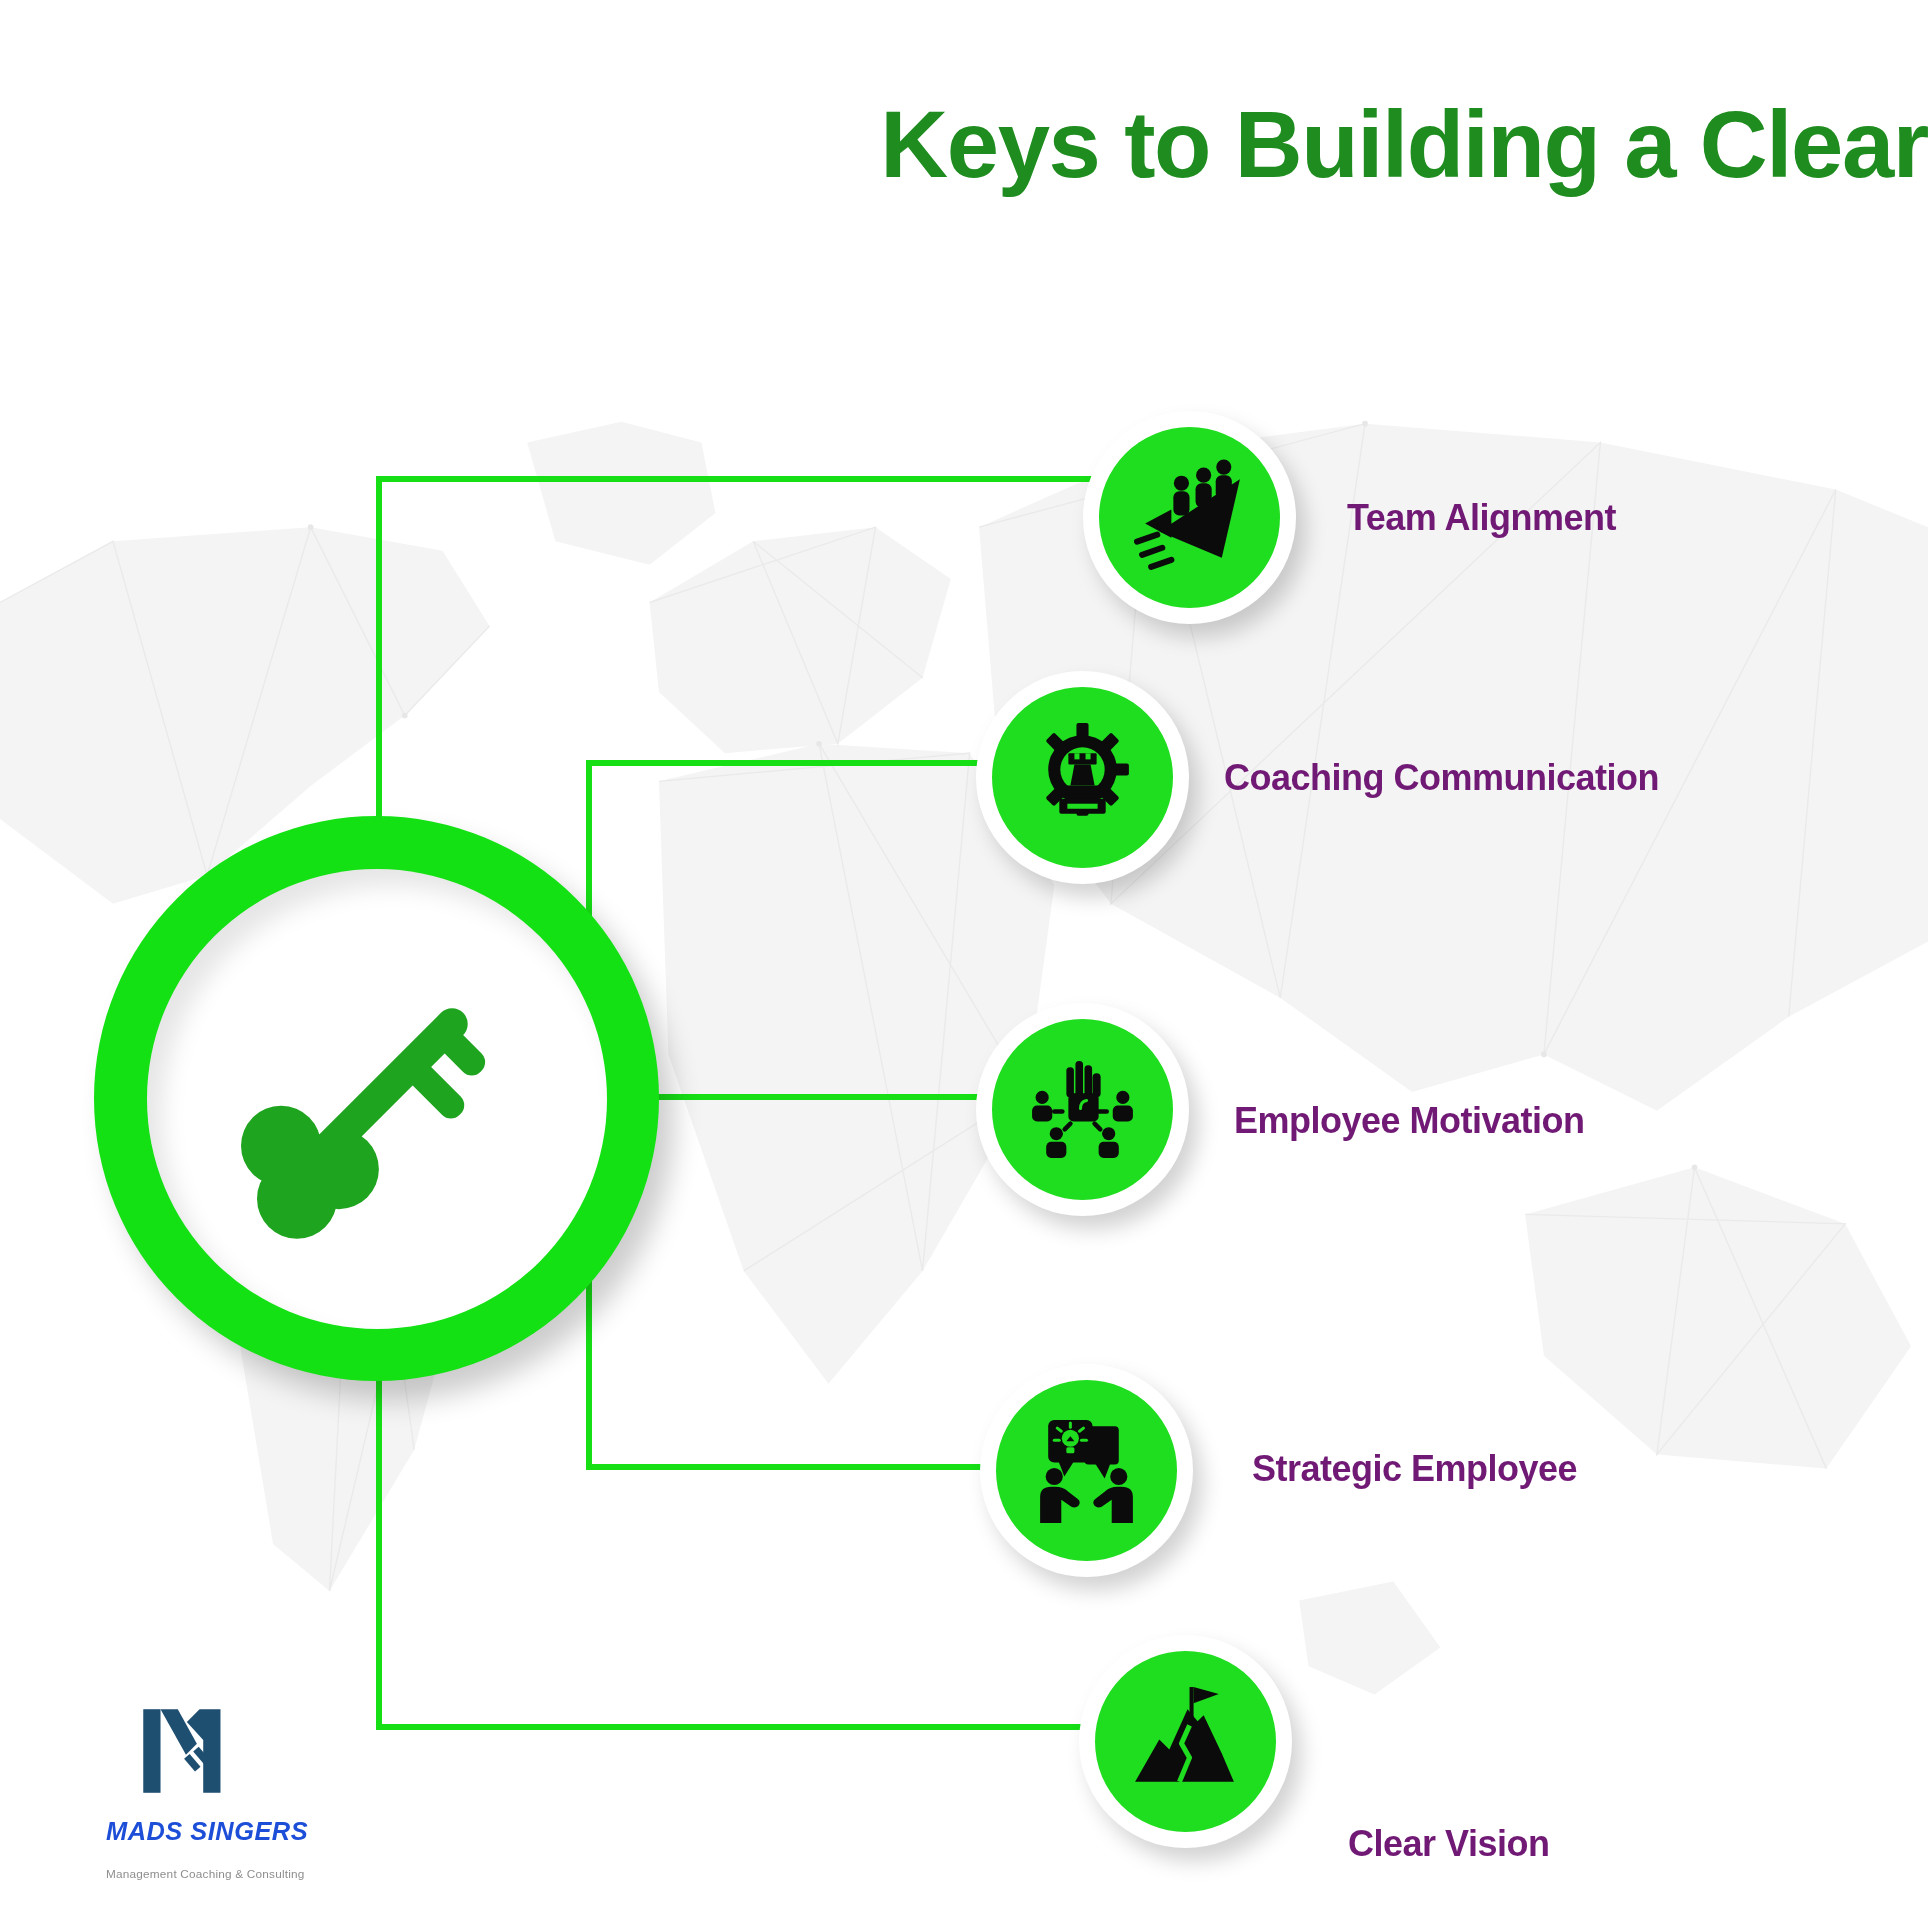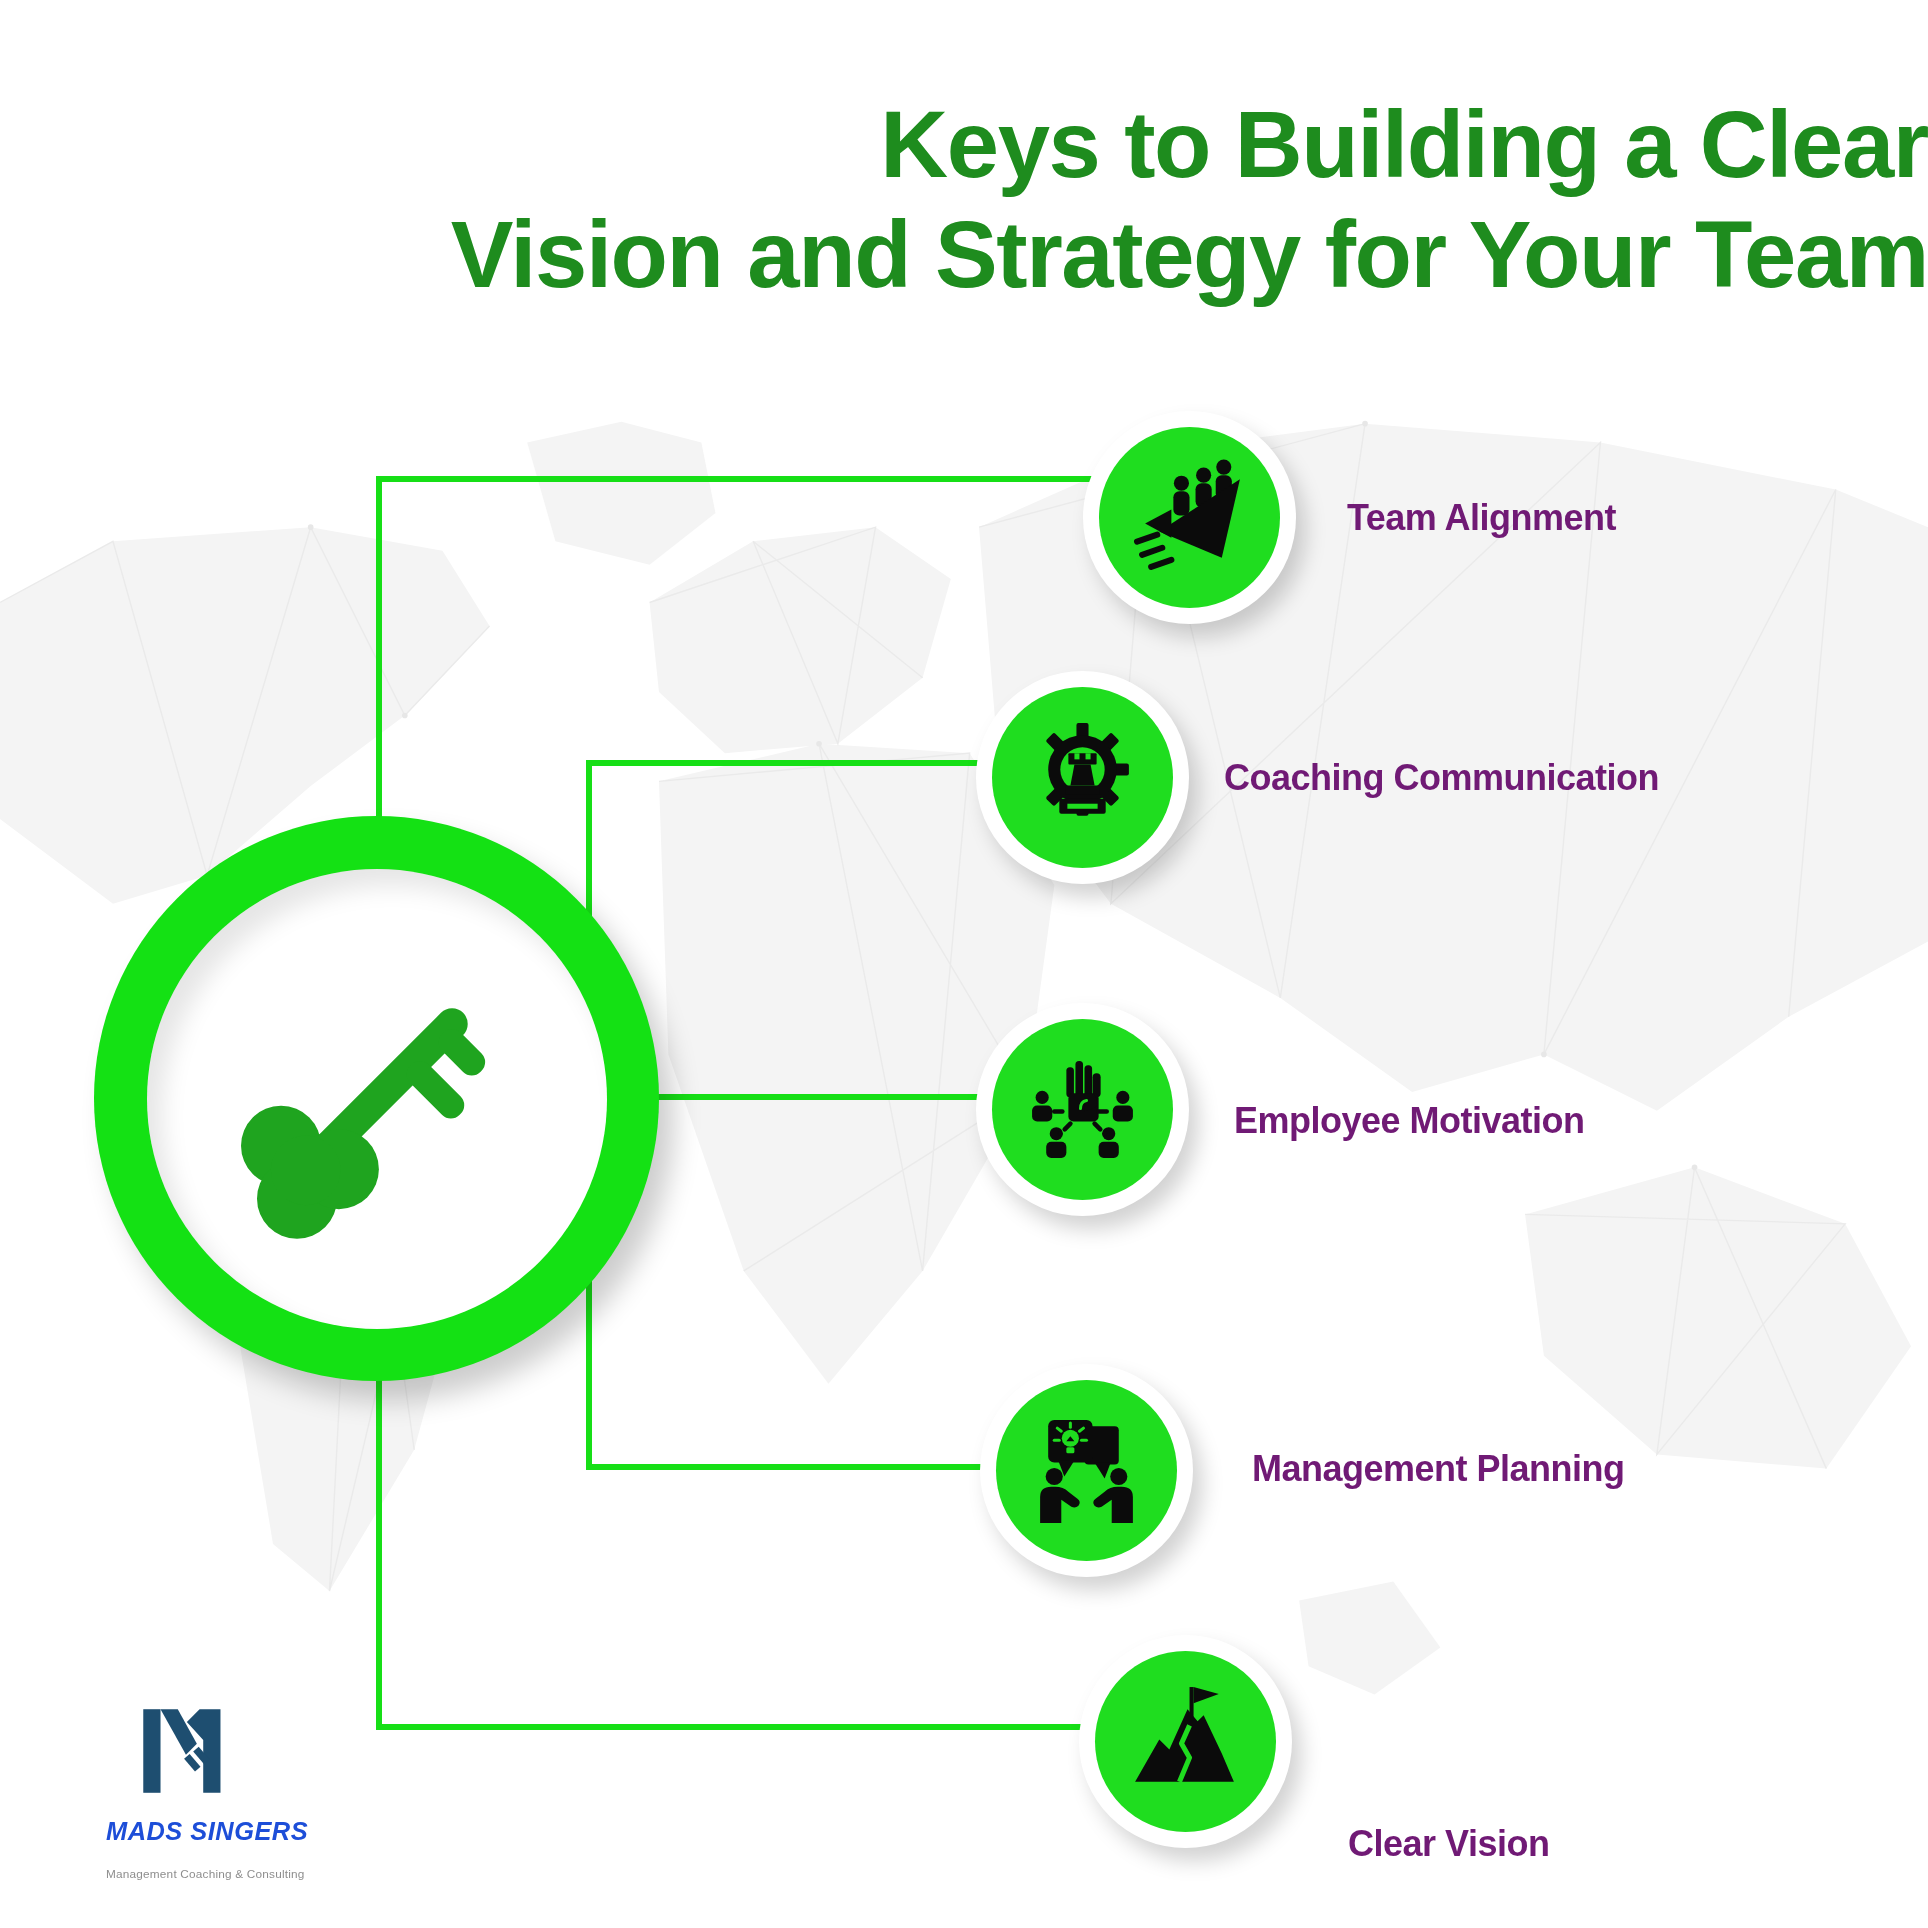--- a/index.html
+++ b/index.html
@@ -94,21 +94,20 @@
 <div class="connector" style="left:376px;top:476px;width:716px;height:5.6px;"></div>
 <div class="connector" style="left:586px;top:760px;width:398px;height:5.6px;"></div>
 <div class="connector" style="left:586px;top:760px;width:5.6px;height:710px;"></div>
 <div class="connector" style="left:621px;top:1094px;width:363px;height:5.6px;"></div>
 <div class="connector" style="left:586px;top:1464px;width:405px;height:5.6px;"></div>
 <div class="connector" style="left:376px;top:1375px;width:5.6px;height:355px;"></div>
 <div class="connector" style="left:376px;top:1724px;width:711px;height:5.6px;"></div>
 
 <div class="title">
   <div>Keys to Building a Clear</div>
-  <div>Vision and Strategy for Your Team</div>
 </div>
 
 <div class="hub">
   <div class="hub-inner">
     <svg viewBox="0 0 200 200" aria-hidden="true">
       <g transform="rotate(-45 100 100)" fill="#1FA41F">
         <rect x="50" y="91" width="120" height="18" rx="9"></rect>
         <rect x="120" y="100" width="15" height="40" rx="7"></rect>
         <rect x="146" y="100" width="15" height="31" rx="7"></rect>
         <circle cx="42" cy="80" r="23"></circle>
@@ -227,21 +226,21 @@
       </g>
       <g fill="#0B0B0B">
         <circle cx="28" cy="66" r="8.5"></circle>
         <path d="M14 112 v-26 q0 -10 11 -10 h4 q8 0 13 5 l9 7 q4 3 1 7 q-3 3 -7 1 l-10 -7 v23 z"></path>
         <circle cx="92" cy="66" r="8.5"></circle>
         <path d="M106 112 v-26 q0 -10 -11 -10 h-4 q-8 0 -13 5 l-9 7 q-4 3 -1 7 q3 3 7 1 l10 -7 v23 z"></path>
       </g>
     </svg>
   </div>
 </div>
-<div class="label" style="left:1252px;top:1469px;">Management Planning</div>
+<div class="label" style="left:1252px;top:1469px;">Strategic Employee</div>
 
 <div class="node" style="left:1079px;top:1635px;">
   <div class="node-inner">
     <svg viewBox="0 0 120 120" aria-hidden="true">
       <g fill="#0B0B0B">
         <rect x="64" y="6" width="4" height="36"></rect>
         <polygon points="68,6 93,13 68,22"></polygon>
         <polygon points="10,100 34,58 44,68 62,28 72,40 78,34 96,72 108,100"></polygon>
       </g>
       <polyline points="64,44 56,62 64,76 54,100" fill="none" stroke="#1FDD1F" stroke-width="5" stroke-linejoin="round"></polyline>

